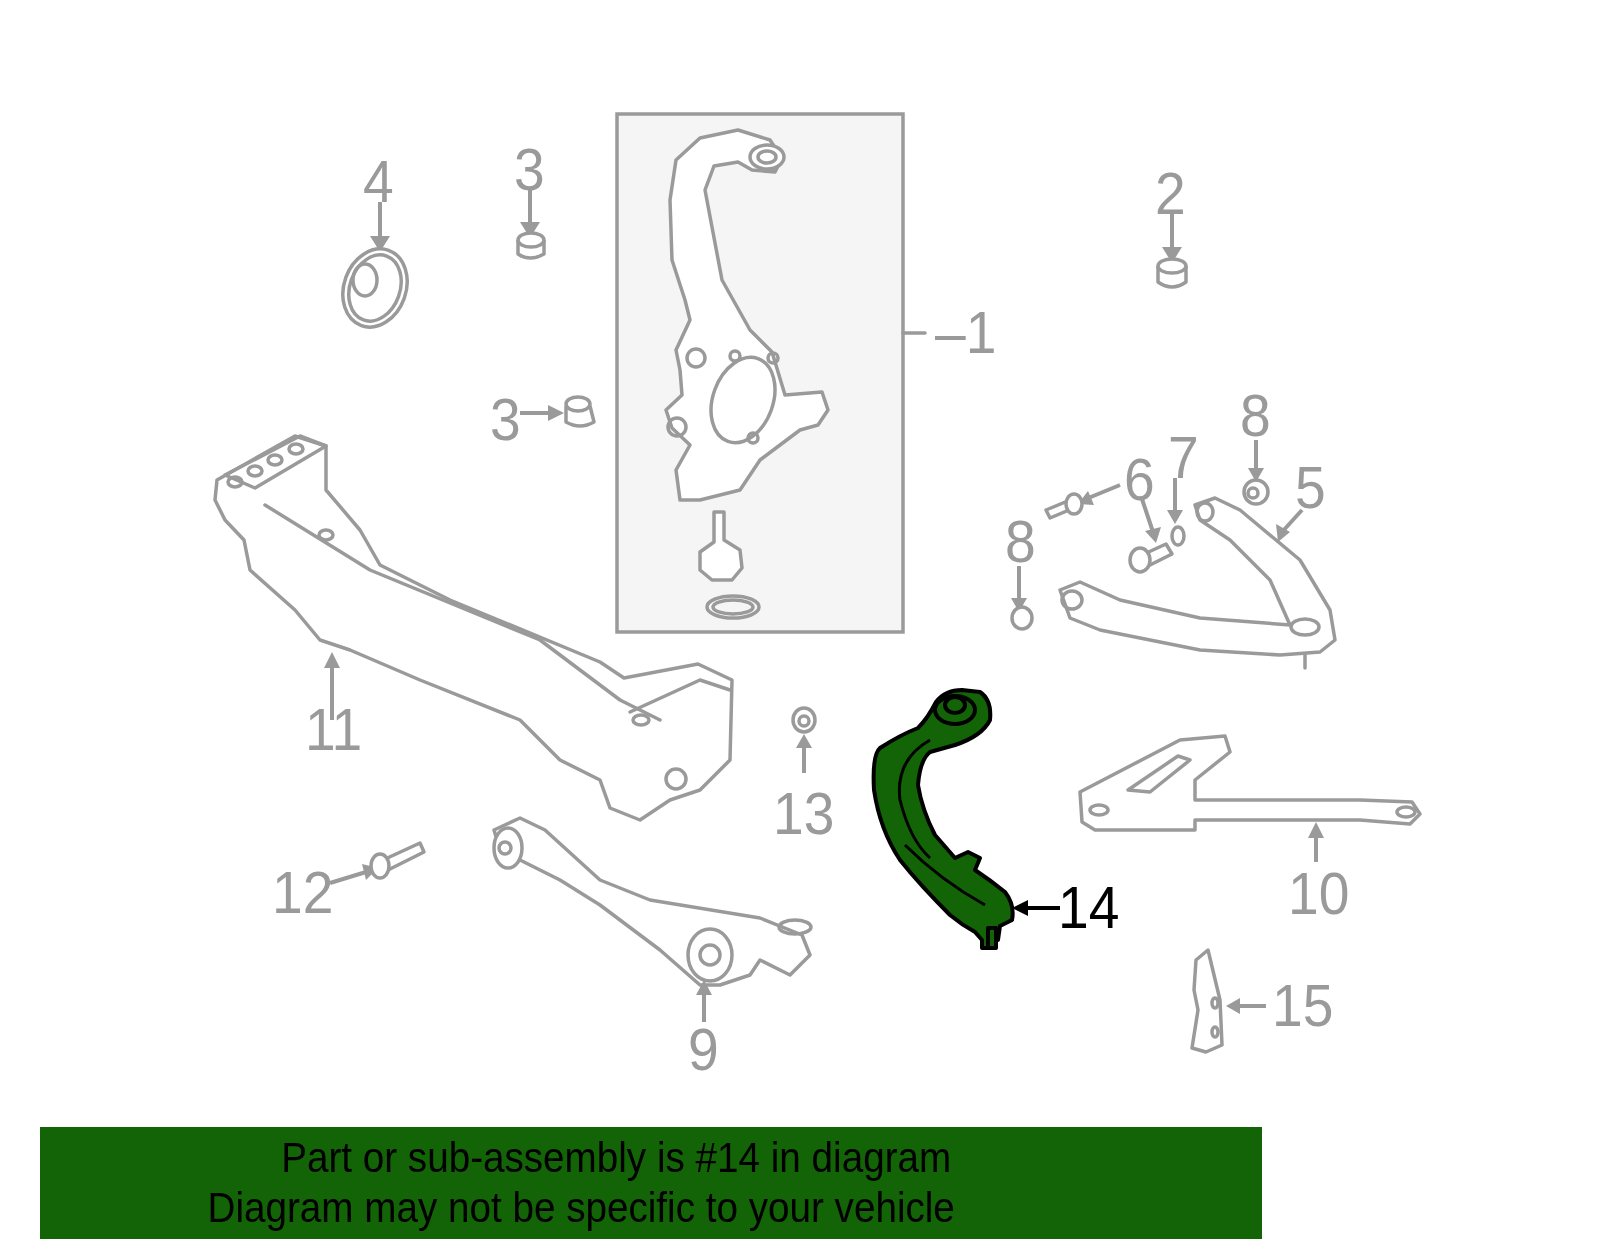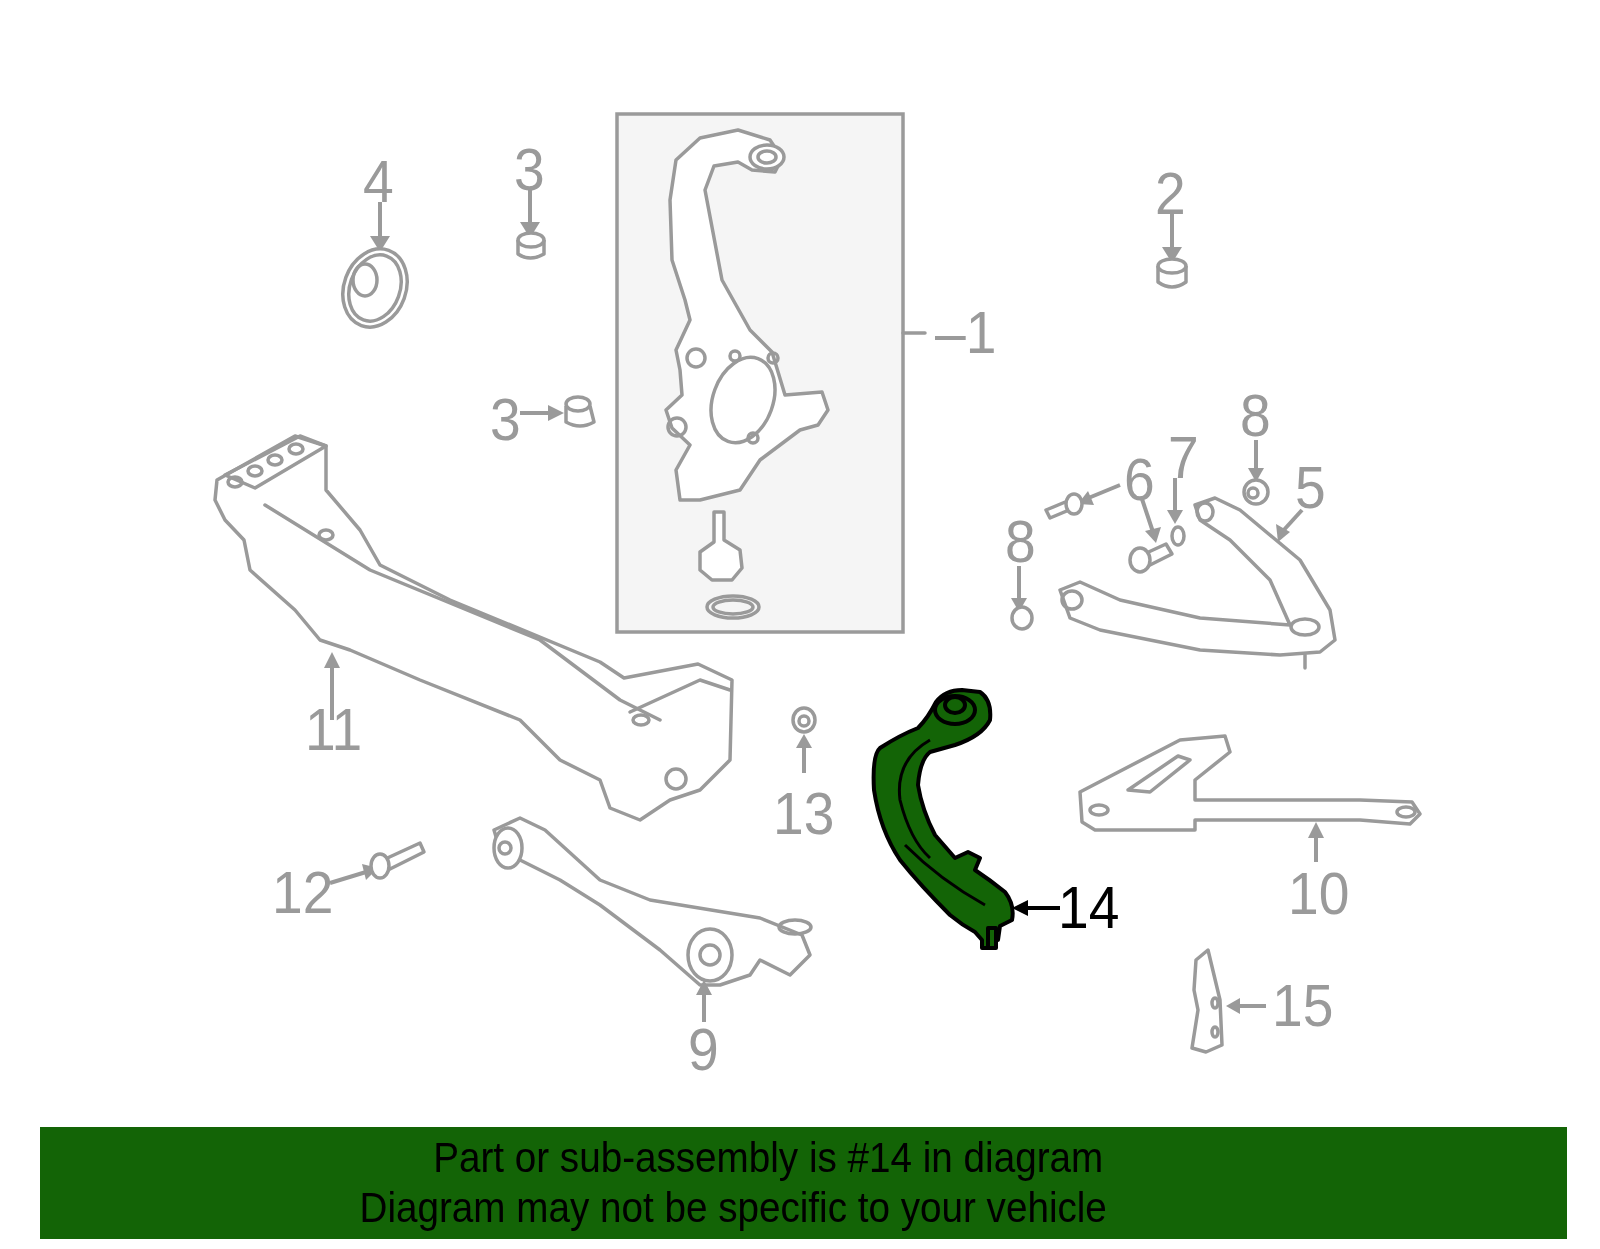--- a/index.html
+++ b/index.html
@@ -3,21 +3,21 @@
   <meta charset="utf-8">
   <style>
     html, body { margin: 0; padding: 0; background: #ffffff; }
     body { width: 1600px; height: 1249px; position: relative; overflow: hidden;
            font-family: "Liberation Sans", sans-serif; }
     #diagram { position: absolute; left: 0; top: 0; width: 1600px; height: 1130px; }
     .callout { position: absolute; font-family: "Liberation Sans", sans-serif;
                font-size: 60px; line-height: 1; color: #9a9a9a; transform: scaleX(0.92);
                transform-origin: left top; white-space: nowrap; }
     .callout.active { color: #000000; }
-    #banner { position: absolute; left: 40px; top: 1127px; width: 1527px; height: 112px;
+    #banner { position: absolute; left: 40px; top: 1127px; width: 1222px; height: 112px;
               background: #136406; display: flex; flex-direction: column; align-items: center; }
     .banner-line { font-family: "Liberation Sans", sans-serif; font-size: 42px; color: #000;
                    line-height: 50px; transform: scaleX(0.92); white-space: nowrap; }
     .banner-line.l1 { margin-top: 6px; margin-left: -70px; }
     .banner-line.l2 { margin-left: -140px; }
     svg .g { fill: none; stroke: #9a9a9a; stroke-width: 3.5; stroke-linejoin: round; stroke-linecap: round; }
     svg .gf { fill: #ffffff; stroke: #9a9a9a; stroke-width: 3.5; stroke-linejoin: round; }
     svg .hl { fill: #136406; stroke: #000; stroke-width: 4; stroke-linejoin: round; }
     svg .hlline { fill: none; stroke: #000; stroke-width: 3; }
     svg .arrow { stroke: #9a9a9a; stroke-width: 4; fill: none; }

